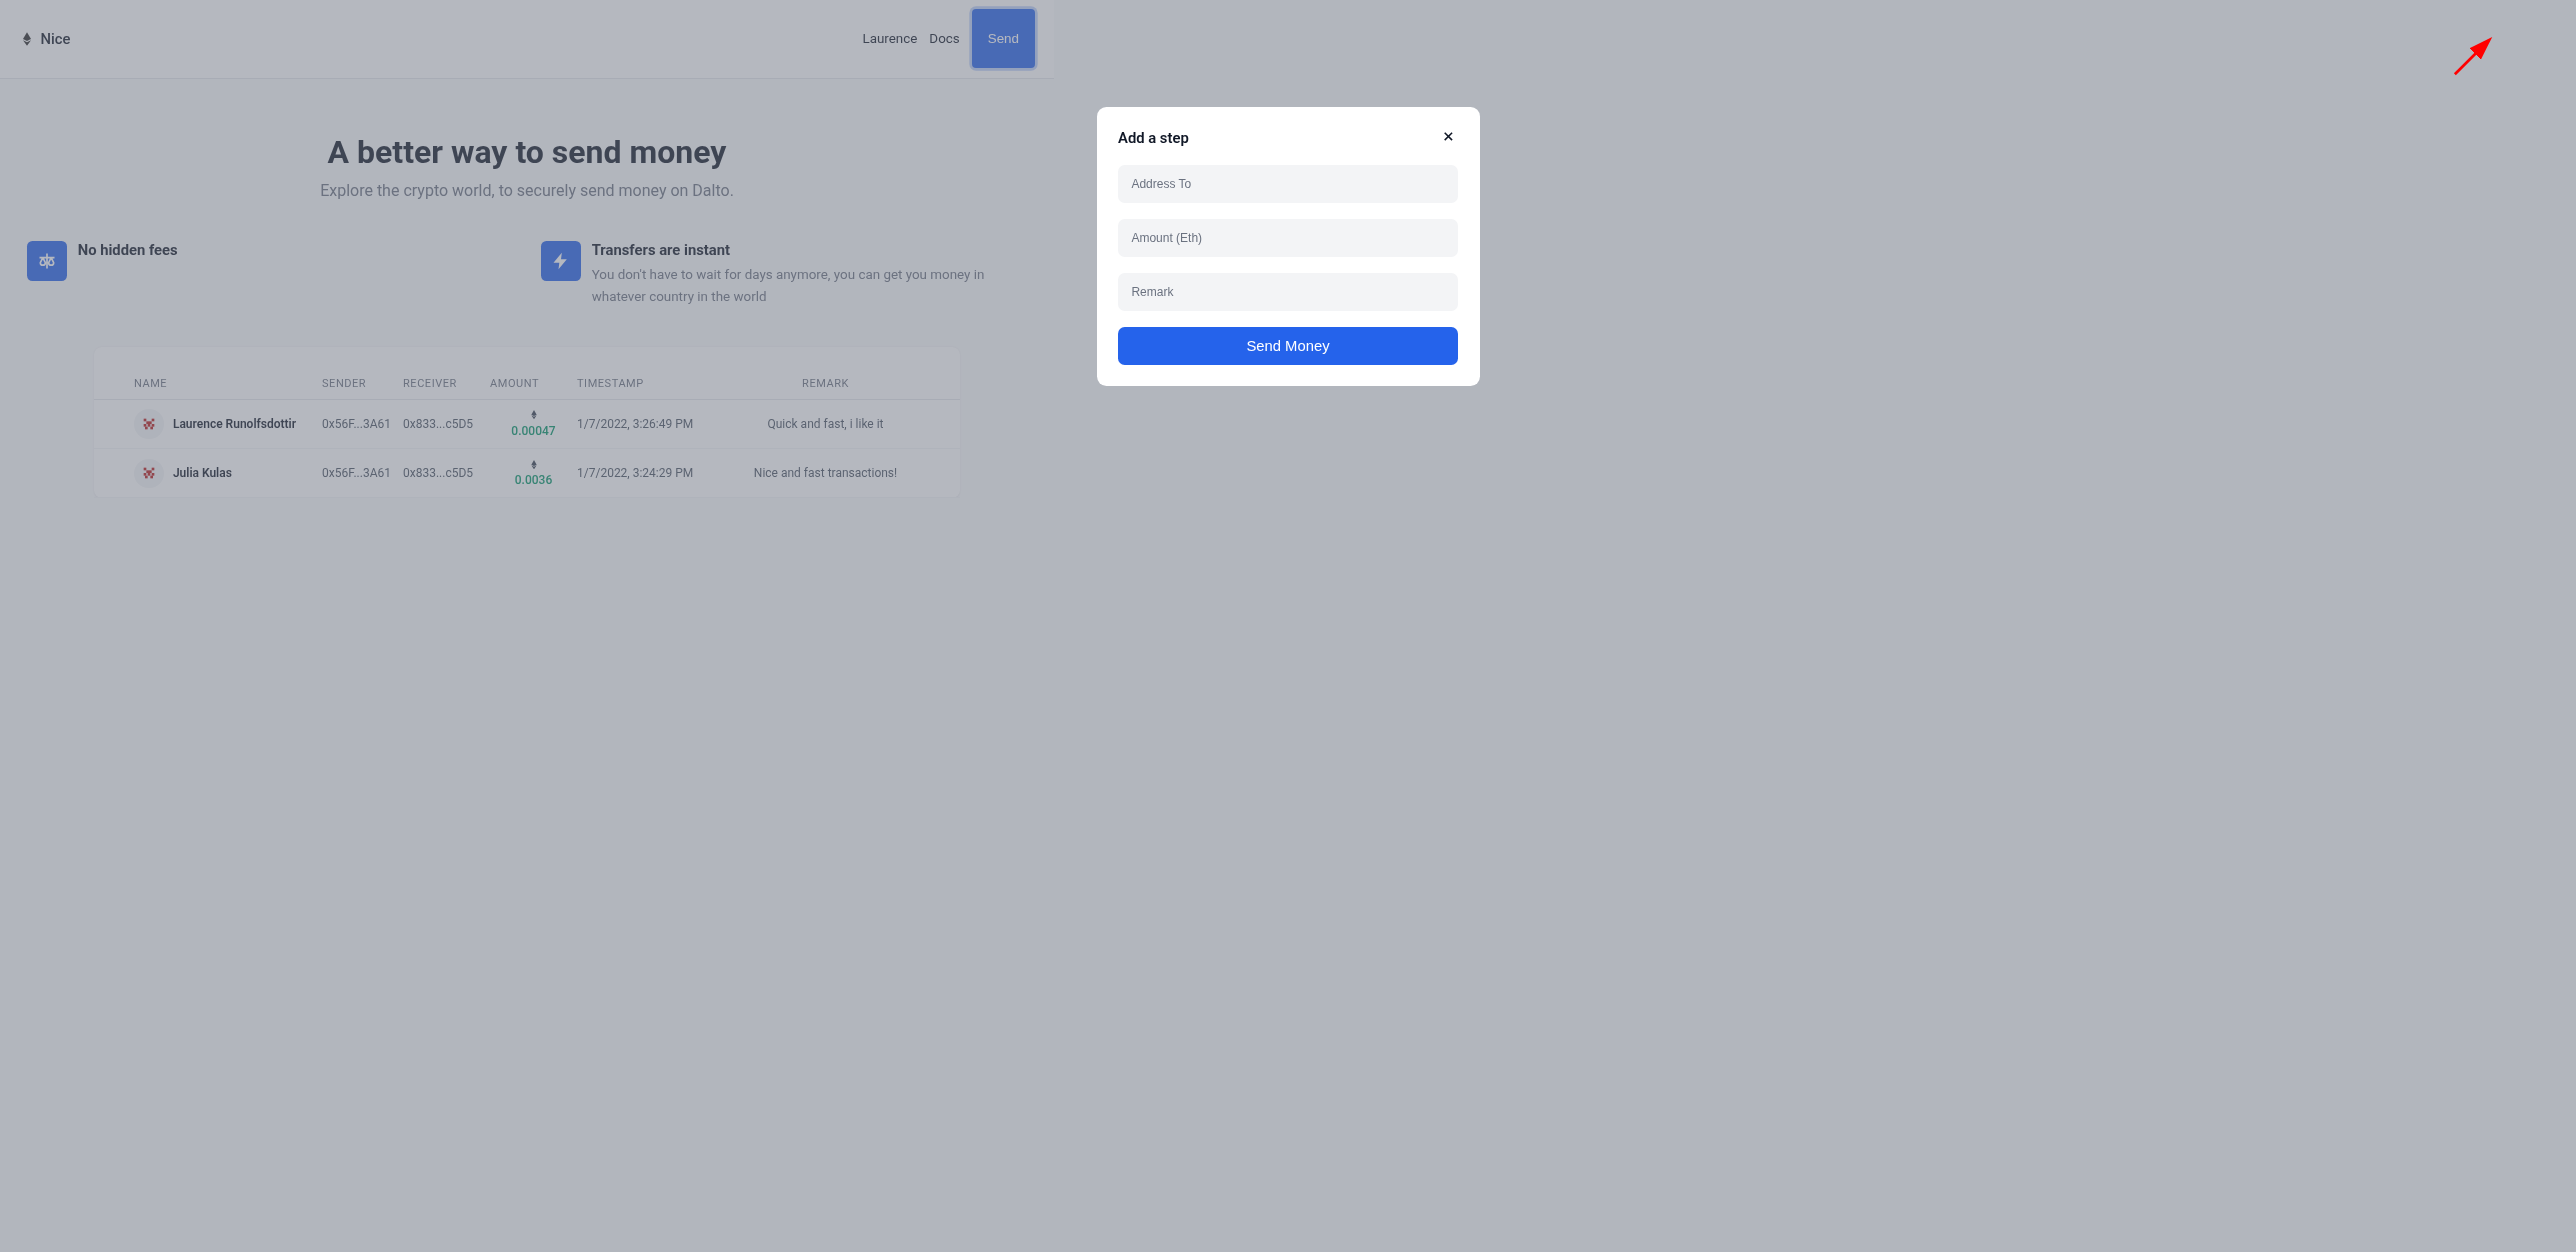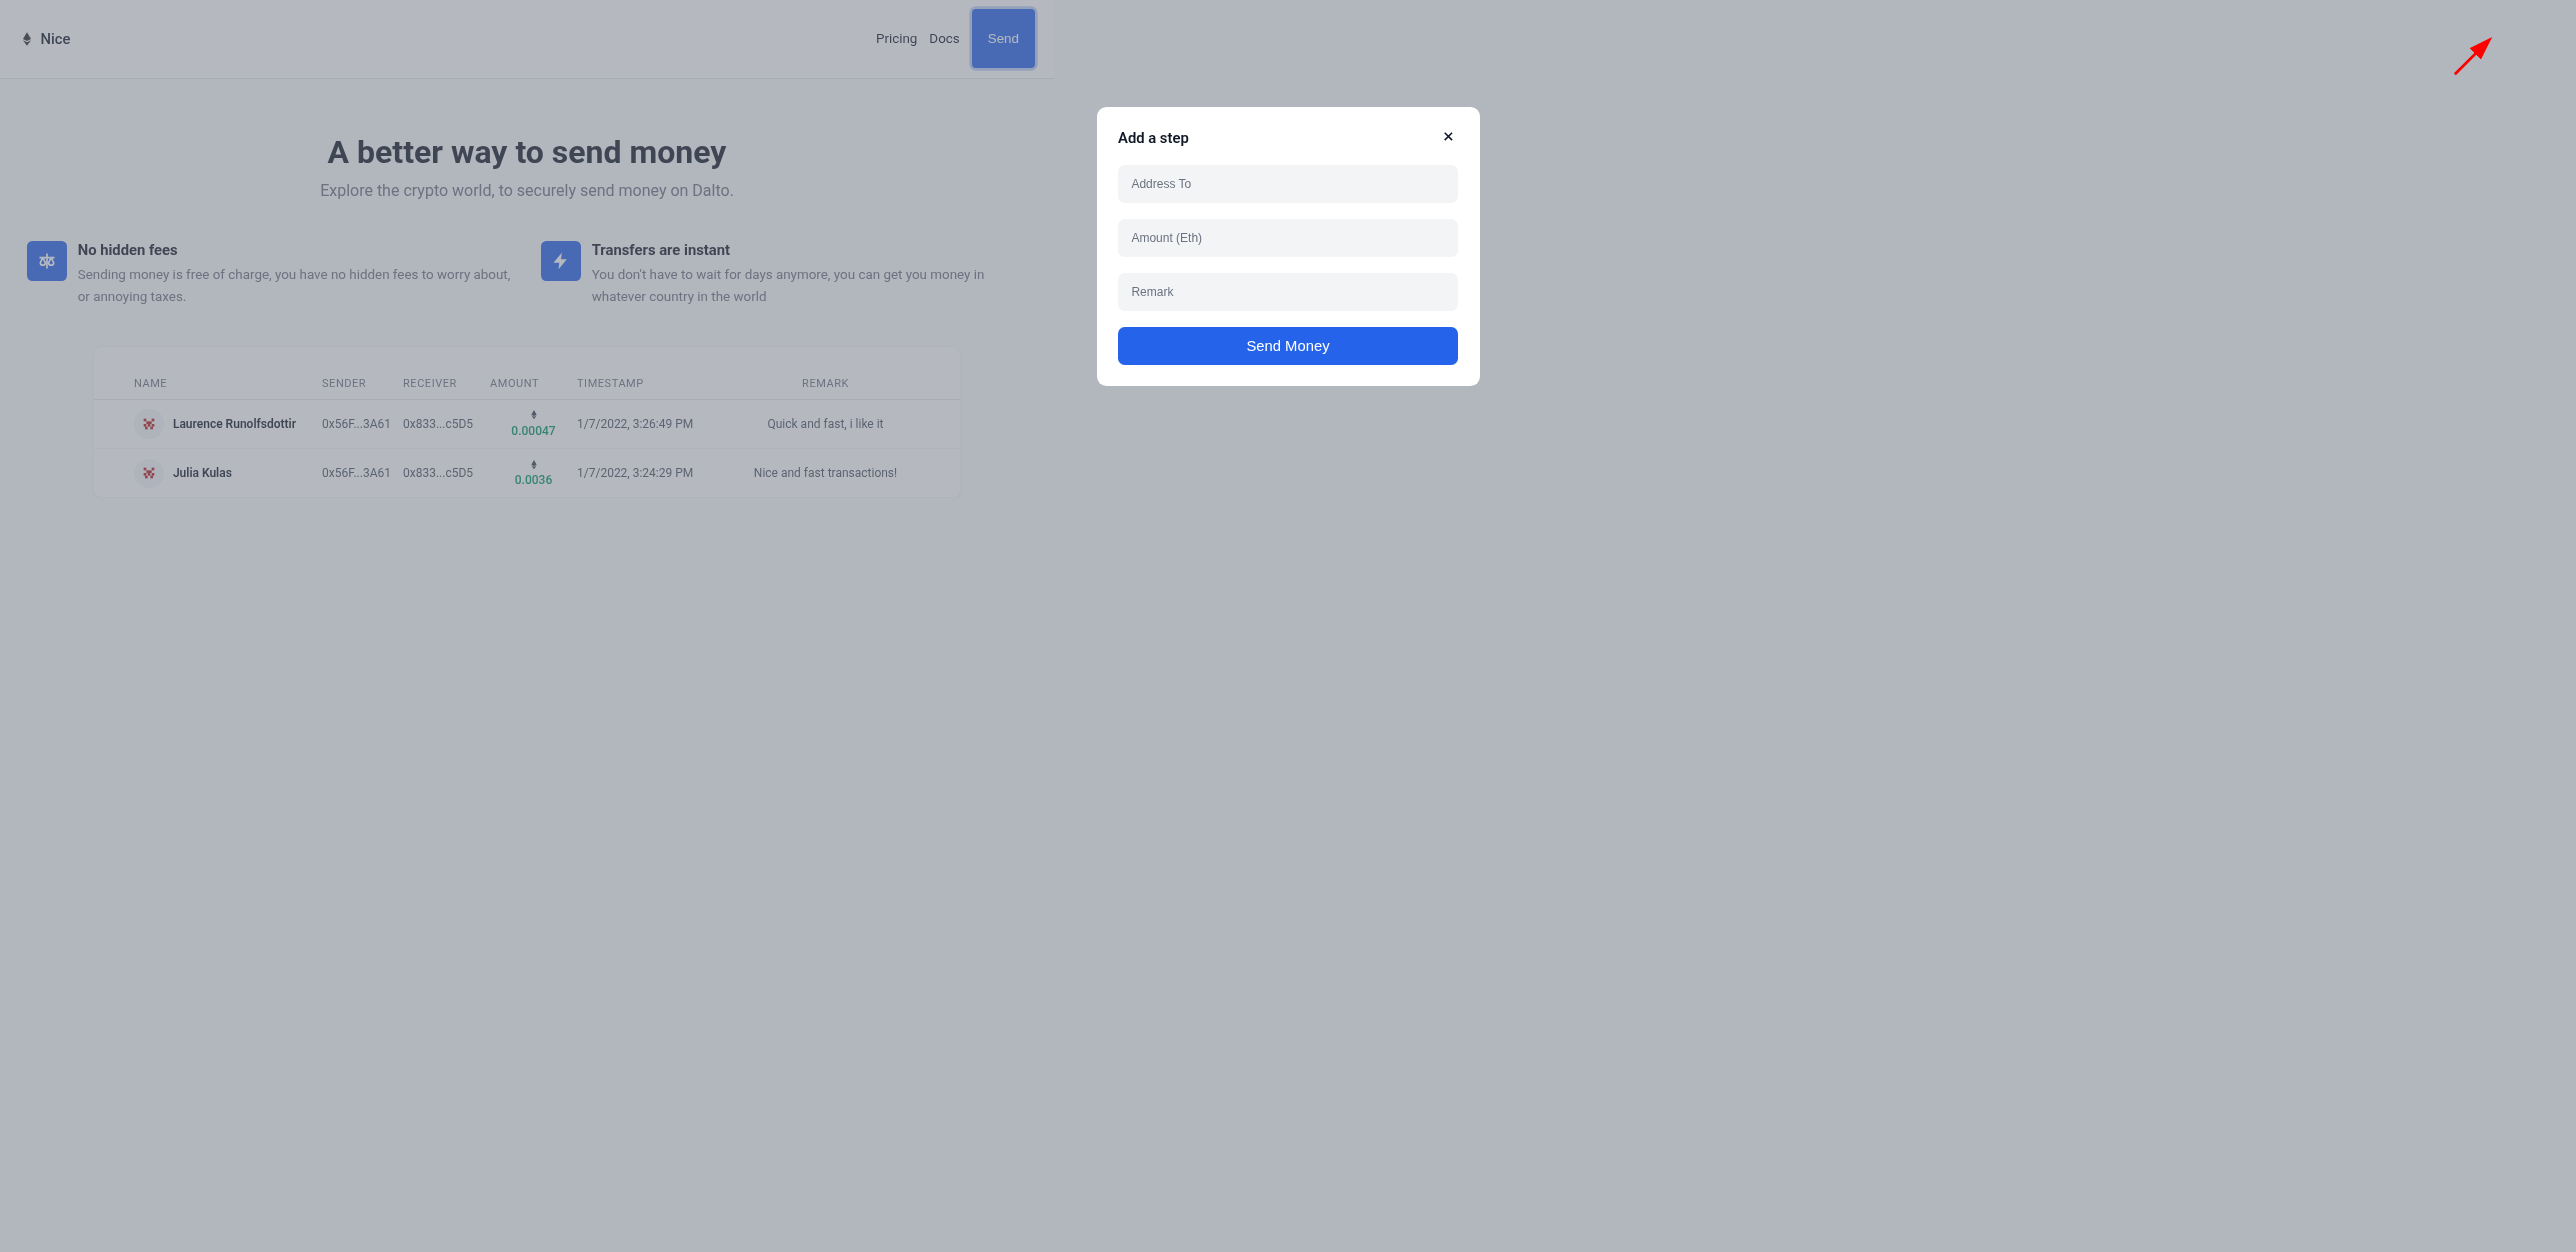--- a/index.html
+++ b/index.html
@@ -225,41 +225,40 @@
 
 <nav class="navbar">
   <div class="brand">
     <svg class="brand-icon" viewBox="0 0 24 24" fill="none">
       <path d="M12 2 L6 12 L12 15 L18 12 Z" fill="#2b2b2b"></path>
       <path d="M12 17 L6 14 L12 22 L18 14 Z" fill="#2b2b2b"></path>
     </svg>
     <span>Nice</span>
   </div>
   <div class="nav-right">
-    <a href="#" class="nav-link">Pricing</a>
+    <a href="#" class="nav-link">Laurence</a>
     <a href="#" class="nav-link">Docs</a>
     <button class="btn-send">Send</button>
   </div>
 </nav>
 
 <section class="hero">
   <h1>A better way to send money</h1>
   <p>Explore the crypto world, to securely send money on Dalto.</p>
 </section>
 
 <section class="features">
   <div class="feature">
     <div class="feature-icon">
       <svg width="20" height="20" viewBox="0 0 24 24" fill="none" stroke="#fff" stroke-width="2">
         <path d="M12 3v18M3 8h18M7 8l-3 6a3 3 0 006 0l-3-6M17 8l-3 6a3 3 0 006 0l-3-6"></path>
       </svg>
     </div>
     <div class="feature-content">
       <h3>No hidden fees</h3>
-      <p>Sending money is free of charge, you have no hidden fees to worry about, or annoying taxes.</p>
     </div>
   </div>
   <div class="feature">
     <div class="feature-icon">
       <svg width="20" height="20" viewBox="0 0 24 24" fill="#fff">
         <path d="M13 2L3 14h7l-1 8 10-12h-7l1-8z"></path>
       </svg>
     </div>
     <div class="feature-content">
       <h3>Transfers are instant</h3>

